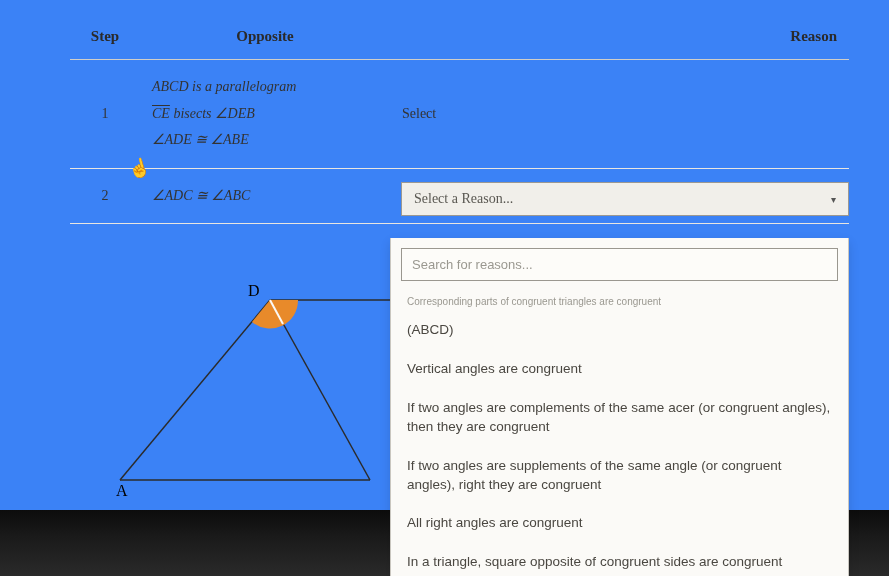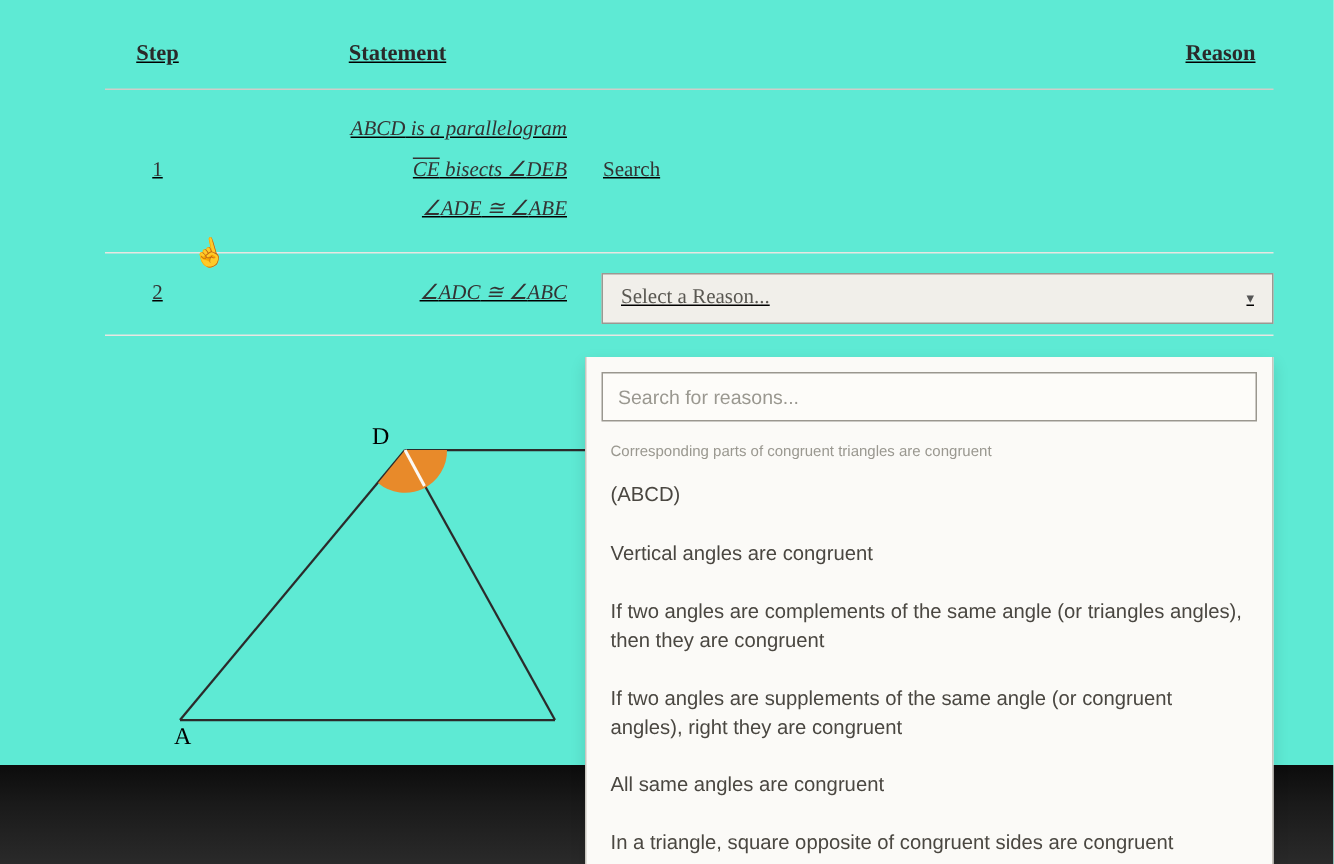--- a/index.html
+++ b/index.html
@@ -5,25 +5,24 @@
   * { box-sizing: border-box; margin: 0; padding: 0; }
   body {
     font-family: Georgia, 'Times New Roman', serif;
     background: #f5f4f2;
     width: 889px;
     height: 576px;
     overflow: hidden;
     position: relative;
   }
   .page {
-    background: #5eead4;
+    background: #3b82f6;
     padding: 20px 40px 0 70px;
     height: 510px;
     position: relative;
-    text-decoration: underline;
   }
   .proof-table {
     width: 100%;
     border-collapse: collapse;
   }
   .proof-table th {
     font-weight: bold;
     font-size: 15px;
     color: #2a2a2a;
     padding: 8px 12px 14px 12px;
@@ -33,21 +32,21 @@
   .proof-table th.step-col { width: 70px; text-align: center; }
   .proof-table th.stmt-col { width: 250px; text-align: center; }
   .proof-table td {
     padding: 14px 12px;
     vertical-align: middle;
     font-size: 14px;
     color: #333;
     border-bottom: 1px solid #e8e6e1;
   }
   .step-num { text-align: center; font-size: 13px; color: #444; }
-  .stmt-cell { text-align: right; font-style: italic; font-family: 'Times New Roman', serif; line-height: 1.9; }
+  .stmt-cell { text-align: left; font-style: italic; font-family: 'Times New Roman', serif; line-height: 1.9; }
   .stmt-line { white-space: nowrap; }
   .overline { text-decoration: overline; }
   .reason-cell { font-size: 14px; color: #333; padding-left: 20px; position: relative; }
   .cursor-icon {
     position: absolute;
     left: 128px;
     top: 158px;
     font-size: 18px;
     color: #333;
     transform: rotate(-15deg);
@@ -139,39 +138,39 @@
 </style>
 </head>
 <body>
 
 <div class="page">
 
   <table class="proof-table">
     <thead>
       <tr>
         <th class="step-col">Step</th>
-        <th class="stmt-col">Statement</th>
+        <th class="stmt-col">Opposite</th>
         <th>Reason</th>
       </tr>
     </thead>
     <tbody>
       <tr>
         <td class="step-num">1</td>
         <td class="stmt-cell">
           <div class="stmt-line">
             <span style="font-style:italic">ABCD</span> is a parallelogram
           </div>
           <div class="stmt-line">
             <span class="overline">CE</span> bisects ∠<span>DEB</span>
           </div>
           <div class="stmt-line">
             ∠<span>ADE</span> ≅ ∠<span>ABE</span>
           </div>
         </td>
-        <td class="reason-cell">Search</td>
+        <td class="reason-cell">Select</td>
       </tr>
       <tr>
         <td class="step-num">2</td>
         <td class="stmt-cell">
           <div class="stmt-line">
             ∠<span>ADC</span> ≅ ∠<span>ABC</span>
           </div>
         </td>
         <td class="reason-cell" style="padding:6px 0 0 0;">
           <div class="dropdown-wrap">
@@ -180,23 +179,23 @@
               <span class="caret">▾</span>
             </div>
             <div class="dropdown-panel">
               <div class="search-wrap">
                 <input class="search-input" type="text" placeholder="Search for reasons..." style="">
               </div>
               <div class="opt-list">
                 <div class="opt-item truncated">Corresponding parts of congruent triangles are congruent</div>
                 <div class="opt-item">(ABCD)</div>
                 <div class="opt-item">Vertical angles are congruent</div>
-                <div class="opt-item">If two angles are complements of the same angle (or triangles angles), then they are congruent</div>
+                <div class="opt-item">If two angles are complements of the same acer (or congruent angles), then they are congruent</div>
                 <div class="opt-item">If two angles are supplements of the same angle (or congruent angles), right they are congruent</div>
-                <div class="opt-item">All same angles are congruent</div>
+                <div class="opt-item">All right angles are congruent</div>
                 <div class="opt-item">In a triangle, square opposite of congruent sides are congruent</div>
                 <div class="opt-item">Opposite angles of a parallelogram / rhombus / rectangle / square</div>
               </div>
             </div>
           </div>
         </td>
       </tr>
     </tbody>
   </table>
 

